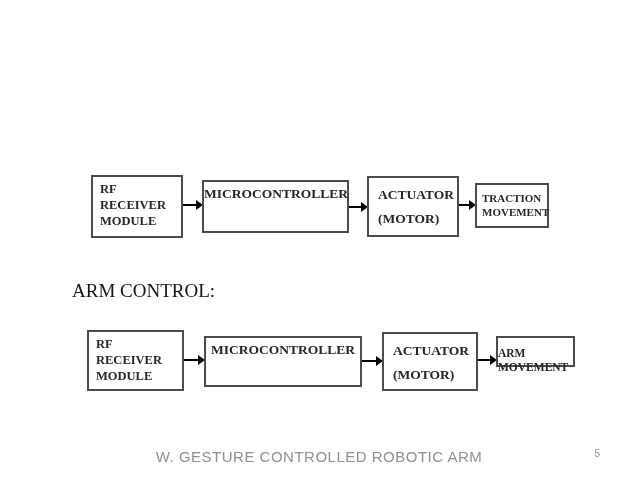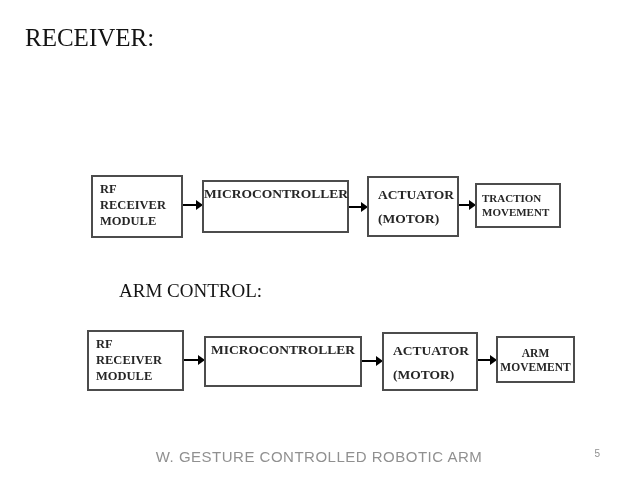--- a/index.html
+++ b/index.html
@@ -9,38 +9,38 @@
   }
   .title{
     position:absolute;left:25px;top:24px;font-size:25px;line-height:1.1;
     color:#141414;font-family:"Liberation Serif",serif;
   }
   .section-heading{
     position:absolute;font-size:19px;color:#141414;line-height:1.1;
     font-family:"Liberation Serif",serif;
   }
   .heading-traction{left:61px;top:100px;}
-  .heading-arm{left:72px;top:281px;margin-left:47px;}
+  .heading-arm{left:72px;top:281px;}
   .box{
     position:absolute;border:2px solid #4c4c4c;background:#ffffff;
     color:#262626;font-weight:bold;box-sizing:border-box;
     font-family:"Liberation Serif",serif;
   }
   .box .line{display:block;}
   .line-center{text-align:left;}
   
   .box-rf-1{left:91px;top:175px;width:92px;height:63px;font-size:12.5px;line-height:16px;padding:4px 4px 0 7px;}
   .box-mcu-1{left:202px;top:180px;width:147px;height:53px;font-size:13.5px;text-align:center;padding-top:4px;}
   .box-act-1{left:367px;top:176px;width:92px;height:61px;font-size:13.5px;line-height:24px;padding:5px 0 0 9px;}
-  .box-out-1{left:475px;top:183px;width:86px;height:45px;font-size:11px;line-height:13.5px;padding:7px 0 0 5px;}
+  .box-out-1{left:475px;top:183px;width:74px;height:45px;font-size:11px;line-height:13.5px;padding:7px 0 0 5px;}
   
   .box-rf-2{left:87px;top:330px;width:97px;height:61px;font-size:12.5px;line-height:16px;padding:4px 4px 0 7px;}
   .box-mcu-2{left:204px;top:336px;width:158px;height:51px;font-size:13.5px;text-align:center;padding-top:4px;}
   .box-act-2{left:382px;top:332px;width:96px;height:59px;font-size:13.5px;line-height:24px;padding:5px 0 0 9px;}
-  .box-out-2{left:496px;top:336px;width:79px;height:47px;font-size:11.5px;line-height:14px;padding-top:8px;text-align:center;}
+  .box-out-2{left:496px;top:336px;width:79px;height:31px;font-size:11.5px;line-height:14px;padding-top:8px;text-align:left;}
   
   .arrow{position:absolute;height:2px;background:#000000;}
   .arrow::after{
     content:"";position:absolute;right:-6px;top:-4px;width:0;height:0;
     border-left:7px solid #000000;border-top:5px solid transparent;border-bottom:5px solid transparent;
   }
   .arrow-1a{left:183px;top:204px;width:14px;}
   .arrow-1b{left:349px;top:206px;width:13px;}
   .arrow-1c{left:459px;top:204px;width:11px;}
   .arrow-2a{left:184px;top:359px;width:15px;}
@@ -55,21 +55,20 @@
   .page-number{
     position:absolute;right:38px;top:448px;
     font-family:"Liberation Sans",sans-serif;font-size:10px;color:#909090;
   }
 </style>
 </head>
 <body>
 
 <div class="slide">
 
-  <div class="title">RECEIVER:</div>
 
 
   <div class="box box-rf-1">
     <span class="line line-center">RF</span>
     <span class="line">RECEIVER</span>
     <span class="line">MODULE</span>
   </div>
 
   <div class="arrow arrow-1a"></div>
 

